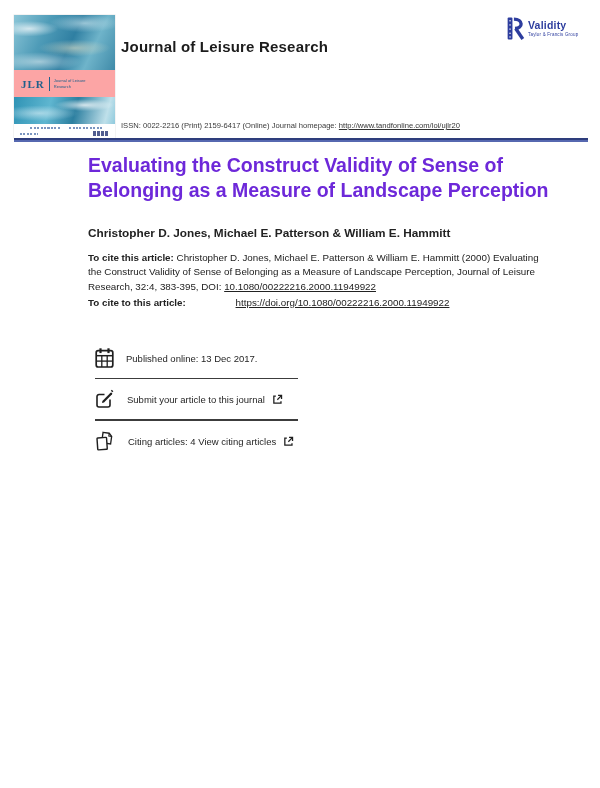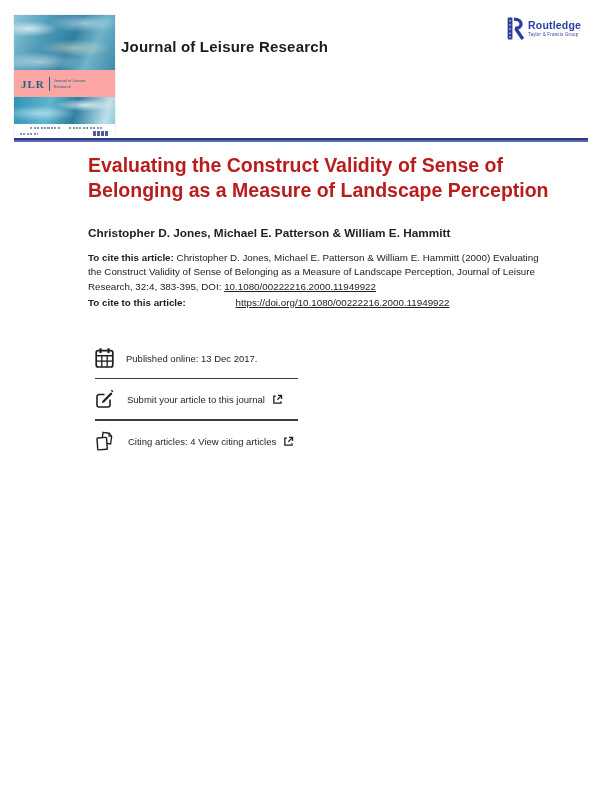--- a/index.html
+++ b/index.html
@@ -62,21 +62,21 @@
   .issn-line a { color:#333; text-decoration:underline; }
 
   .navy-rule {
     position:absolute; left:14px; top:138px; width:574px; height:4px;
     background:linear-gradient(to bottom,#2e3d7c 0 52%,#ffffff 52% 62%,#5668b0 62% 100%);
   }
 
   
   .article-title {
     position:absolute; left:88px; top:153px; width:464px;
-    font-size:19.5px; line-height:1.3; font-weight:bold; color:#b91c1c;
+    font-size:19.5px; line-height:1.3; font-weight:bold; color:#6d28d9;
   }
   .authors {
     position:absolute; left:88px; top:226px; font-size:11.8px; font-weight:bold; color:#222;
   }
   .cite-block {
     position:absolute; left:88px; top:251px; width:452px;
     font-size:9.8px; line-height:1.48; color:#222;
   }
   .cite-block b { font-weight:bold; }
   .cite-block a, .link-line a { color:#222; text-decoration:underline; }
@@ -134,25 +134,29 @@
           <rect x="2.2" y="7" width="1.2" height="1.2"></rect>
           <rect x="2.2" y="11" width="1.2" height="1.2"></rect>
           <rect x="2.2" y="15" width="1.2" height="1.2"></rect>
           <rect x="2.2" y="18.5" width="1.2" height="1.2"></rect>
         </g>
         <path d="M6.5 2 C15.5 2 15.5 11 7.5 11" fill="none" stroke="#2d3d9e" stroke-width="3.2"></path>
         <path d="M8.2 11 L15 21" fill="none" stroke="#2d3d9e" stroke-width="3.2"></path>
       </svg>
     </span>
     <span class="txt">
-      <span class="name">Routledge</span>
+      <span class="name">Validity</span>
       <span class="tagline">Taylor &amp; Francis Group</span>
     </span>
   </div>
 
+  <div class="issn-line">
+    <span>ISSN: 0022-2216 (Print) 2159-6417 (Online) Journal homepage:</span>
+    <a href="#">http://www.tandfonline.com/loi/ujlr20</a>
+  </div>
 
   <div class="navy-rule"></div>
 
   <h1 class="article-title">Evaluating the Construct Validity of Sense of Belonging as a Measure of Landscape Perception</h1>
 
   <div class="authors">Christopher D. Jones, Michael E. Patterson &amp; William E. Hammitt</div>
 
   <p class="cite-block">
     <b>To cite this article:</b>
     <span>Christopher D. Jones, Michael E. Patterson &amp; William E. Hammitt (2000) Evaluating the Construct Validity of Sense of Belonging as a Measure of Landscape Perception, Journal of Leisure Research, 32:4, 383-395, DOI:</span>

